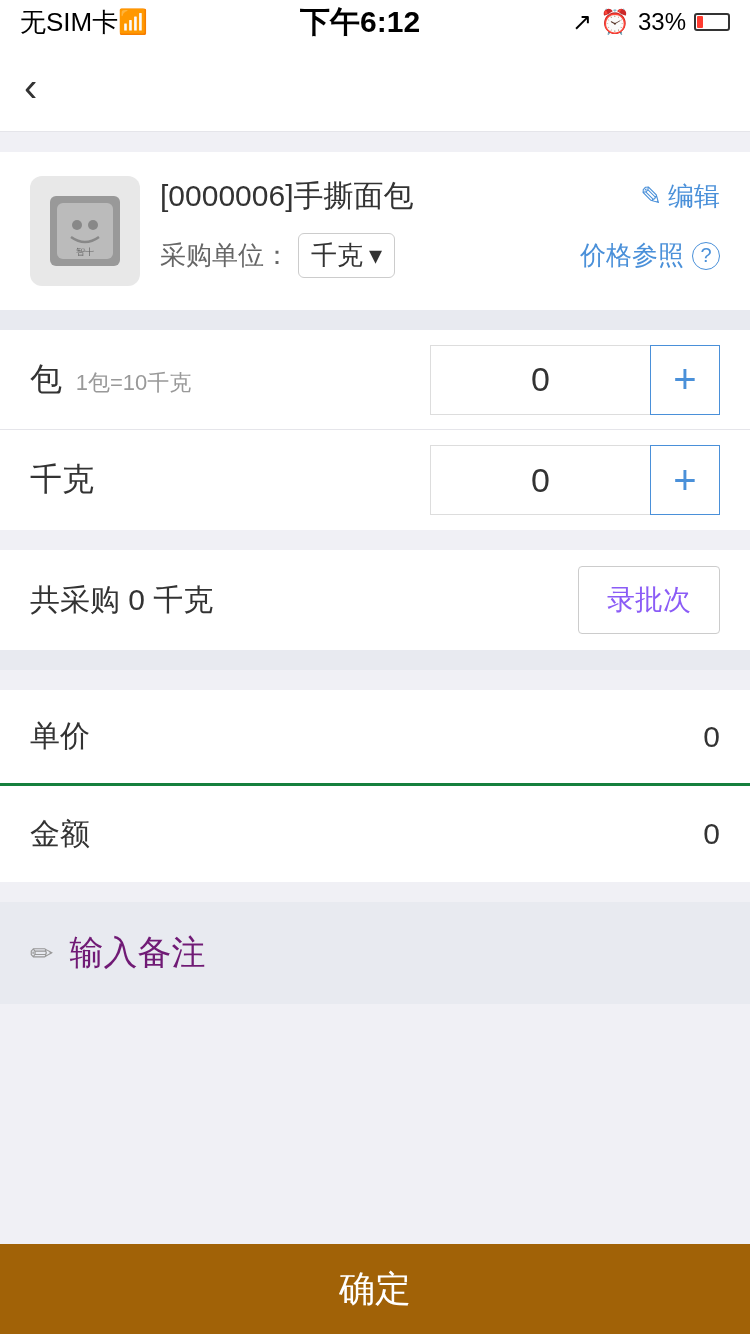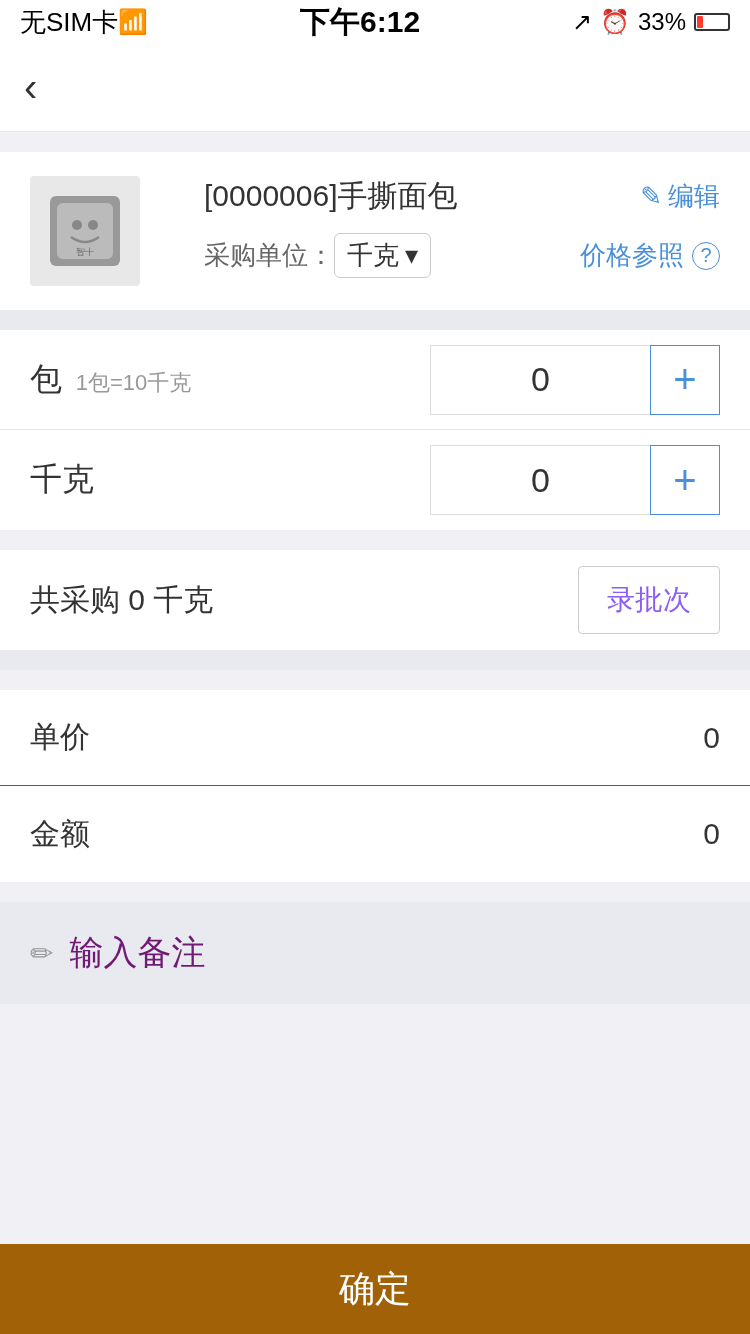--- a/index.html
+++ b/index.html
@@ -82,21 +82,21 @@
       padding: 24px 30px;
       display: flex;
       align-items: flex-start;
       gap: 20px;
       margin-top: 20px;
     }
     .product-thumb {
       width: 110px;
       height: 110px;
       background: #e8e8e8;
-      border-radius: 4px;
+      border-radius: 12px;
       display: flex;
       align-items: center;
       justify-content: center;
       flex-shrink: 0;
     }
     .product-thumb-inner {
       width: 70px;
       height: 70px;
       background: #999;
       border-radius: 6px;
@@ -104,21 +104,20 @@
       align-items: center;
       justify-content: center;
       color: #666;
       font-size: 22px;
     }
     .product-info {
       flex: 1;
       display: flex;
       flex-direction: column;
       gap: 16px;
-      margin-left: 44px;
     }
     .product-name-row {
       display: flex;
       justify-content: space-between;
       align-items: center;
     }
     .product-name {
       font-size: 30px;
       font-weight: 500;
       color: #333;
@@ -248,21 +247,21 @@
     .info-section {
       background: #fff;
       margin-top: 20px;
     }
     .info-row {
       display: flex;
       align-items: center;
       justify-content: space-between;
       padding: 0 30px;
       height: 96px;
-      border-bottom: 1px solid #15803d;
+      border-bottom: 3px solid #15803d;
     }
     .info-row:last-child {
       border-bottom: none;
     }
     .info-label {
       font-size: 30px;
       color: #333;
     }
     .info-value {
       font-size: 30px;
@@ -349,21 +348,21 @@
   </div>
   <div class="product-info">
     <div class="product-name-row">
       <span class="product-name">[0000006]手撕面包</span>
       <div class="edit-btn">
         <span>✎</span>
         <span>编辑</span>
       </div>
     </div>
     <div class="unit-row">
-      <div style="display:flex;align-items:center;gap:0;">
+      <div style="display:flex;align-items:center;gap:8px;">
         <span class="unit-label">采购单位：</span>
         <div class="unit-select">
           <span>千克</span>
           <span>▾</span>
         </div>
       </div>
       <div class="price-ref">
         <span>价格参照</span>
         <span style="border:1px solid #4a90d9;border-radius:50%;width:28px;height:28px;display:inline-flex;align-items:center;justify-content:center;font-size:20px;">?</span>
       </div>

